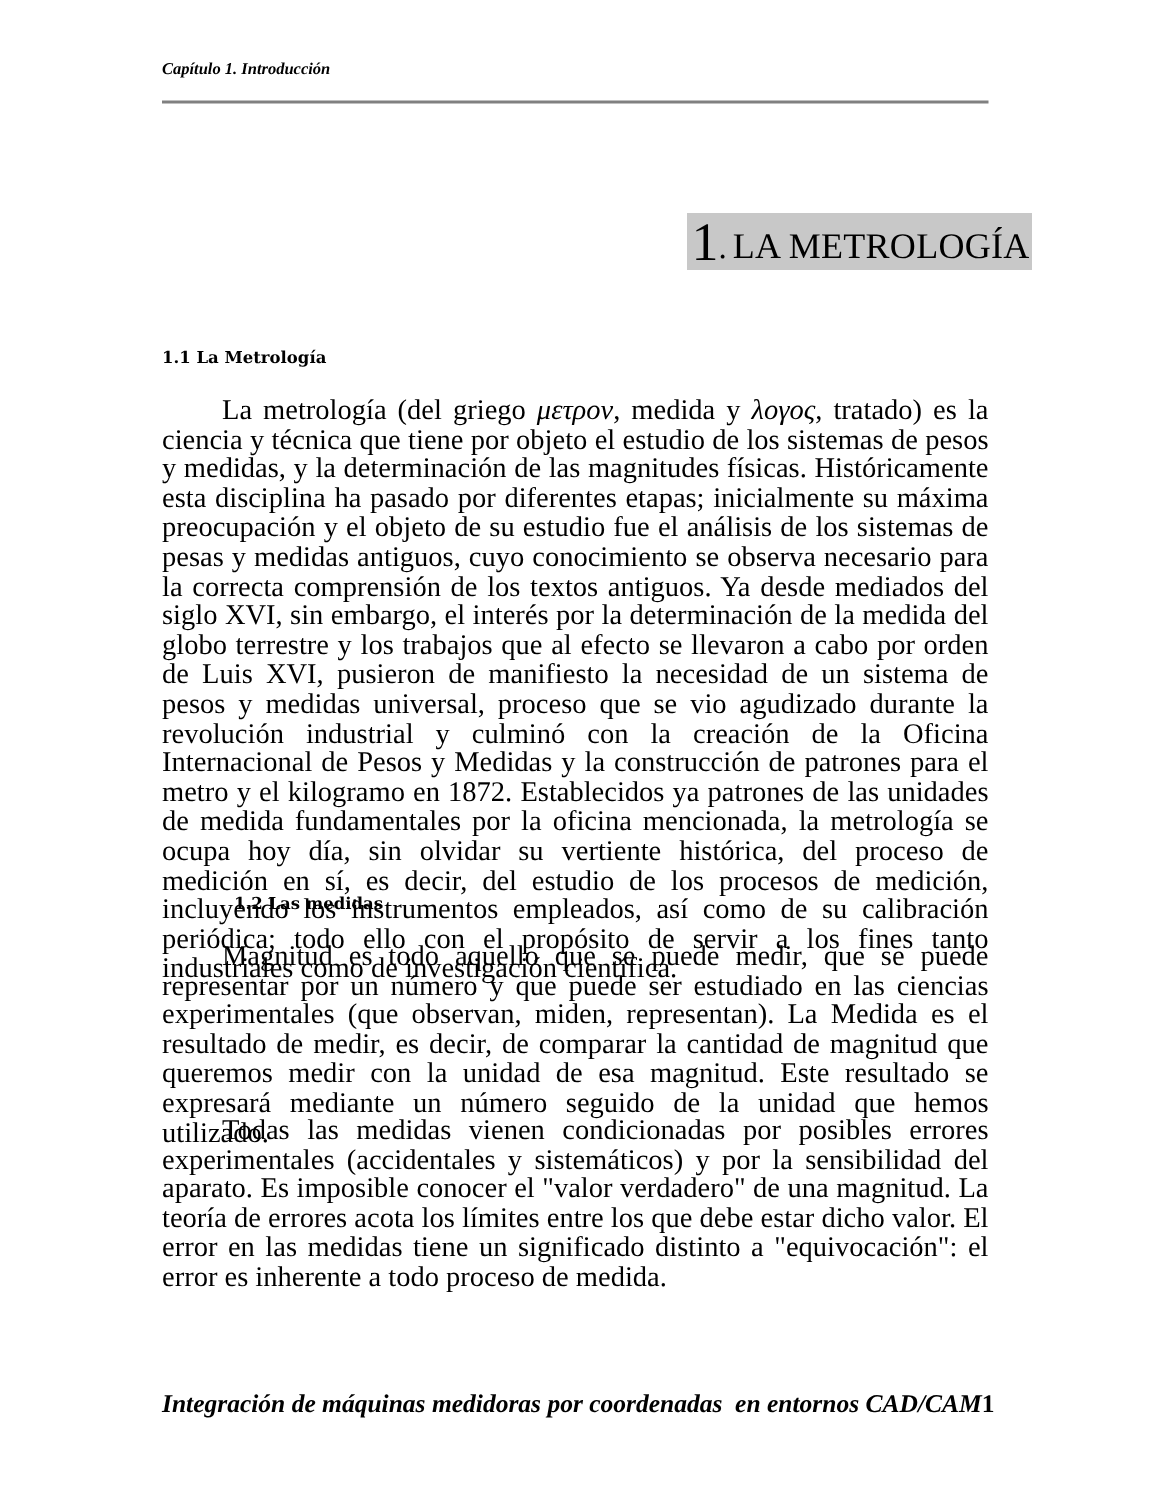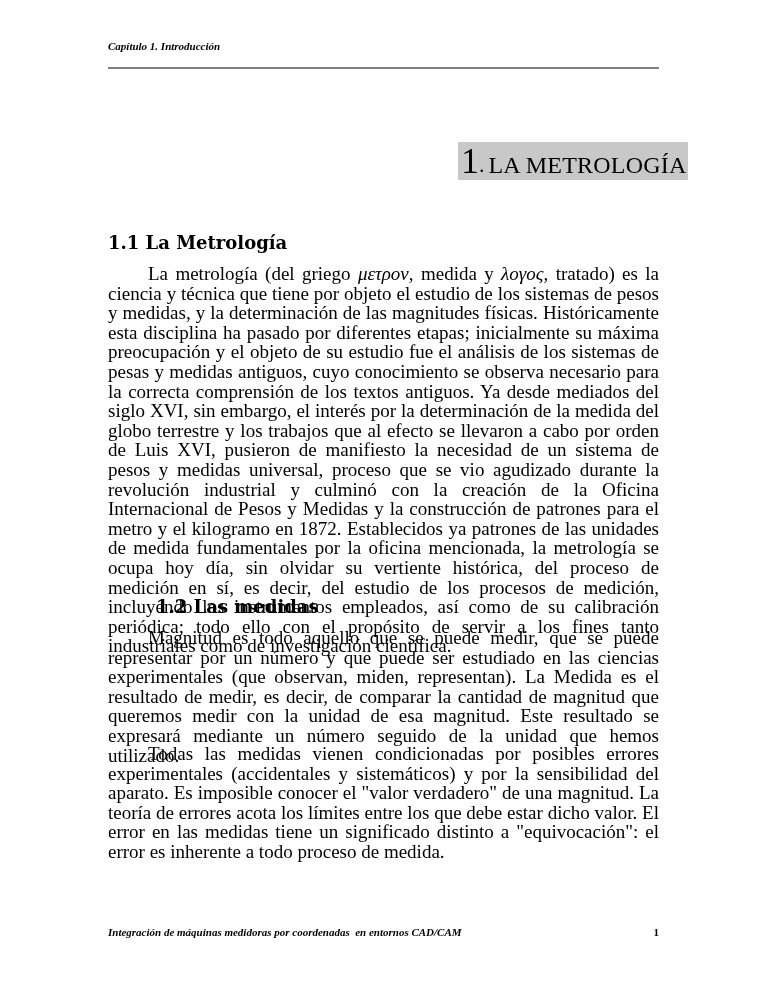--- a/index.html
+++ b/index.html
@@ -18,31 +18,31 @@
       position: absolute; left: 458px; top: 142px; height: 38px;
       background: #c8c8c8; padding: 0 2px 0 3px;
       font-family: "Liberation Serif", serif; white-space: nowrap;
       display: flex; align-items: flex-end;
     }
     .chapter-num { font-size: 36px; line-height: 38px; }
     .chapter-dot { font-size: 22px; line-height: 30px; margin-right: 4px; }
     .chapter-name { font-size: 24px; line-height: 30px; letter-spacing: 0.2px; }
     .section-heading {
       position: absolute; left: 108px;
-      font-family: "DejaVu Serif", serif; font-weight: bold; font-size: 18px;
+      font-family: "DejaVu Serif", serif; font-weight: bold; font-size: 11px;
     }
     .para {
       position: absolute; left: 108px; width: 551px;
       font-family: "Liberation Serif", serif; font-size: 19px; line-height: 19.6px;
       text-align: justify; text-indent: 40px; margin: 0;
     }
     .greek { font-style: italic; }
     .footer {
       position: absolute; left: 108px; top: 926px; width: 551px;
-      font-family: "Liberation Serif", serif; font-weight: bold; font-size: 11px;
+      font-family: "Liberation Serif", serif; font-weight: bold; font-size: 17px;
       display: flex; justify-content: space-between;
     }
     .footer-title { font-style: italic; white-space: pre; }
   </style>
 </head>
 <body>
 
 <div class="page">
 
   <div class="running-head">Capítulo 1. Introducción</div>

